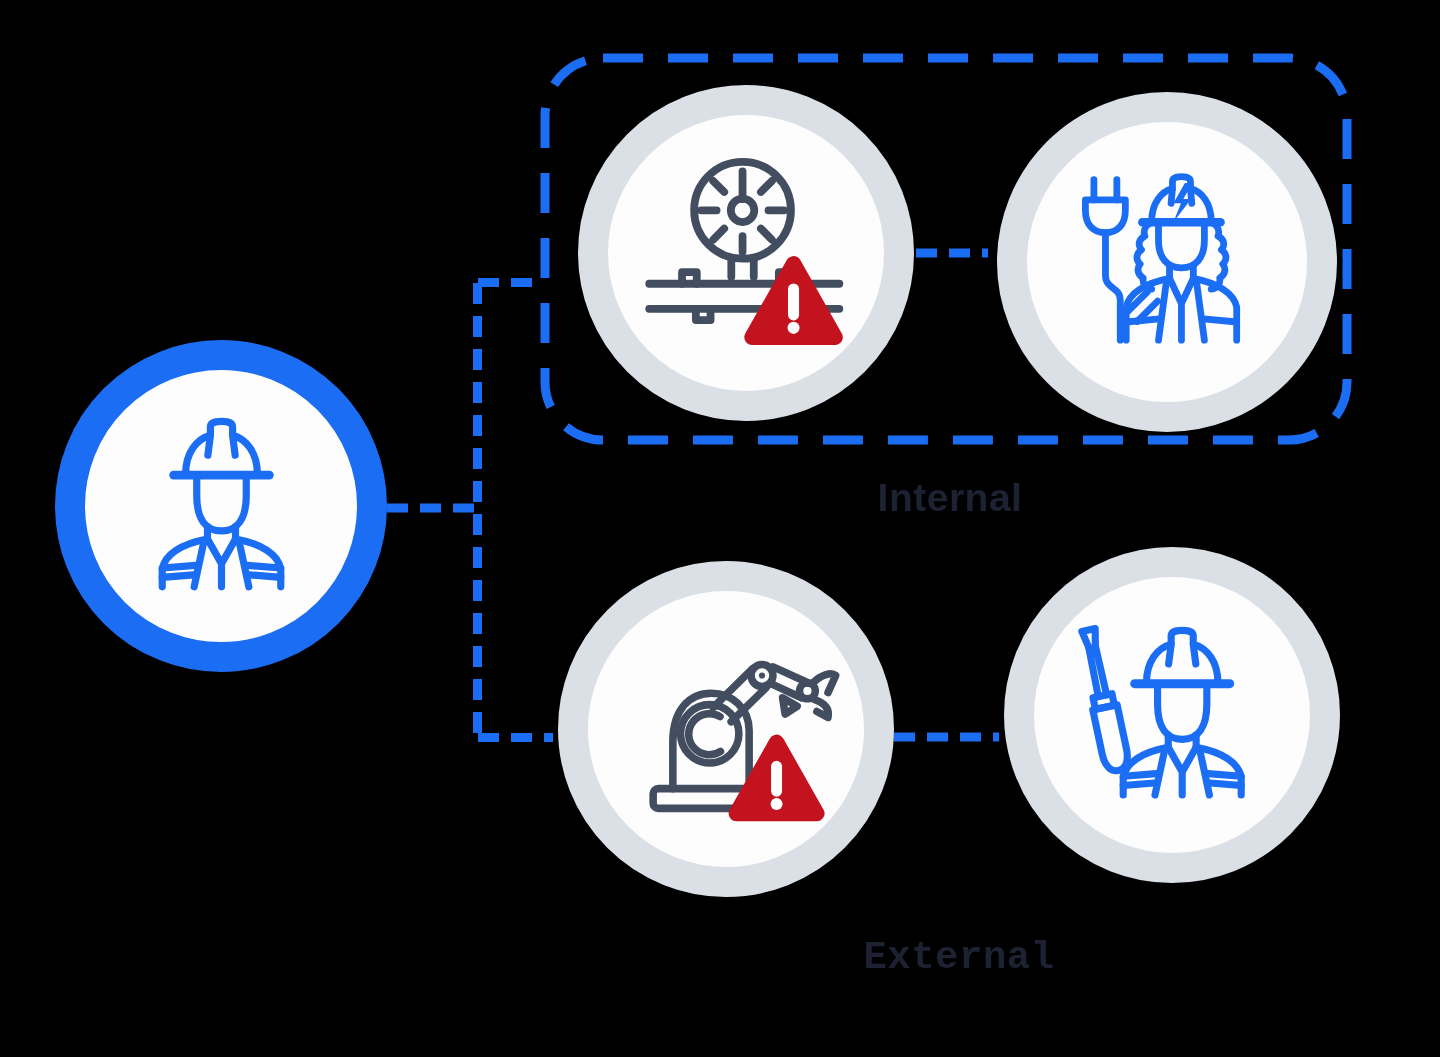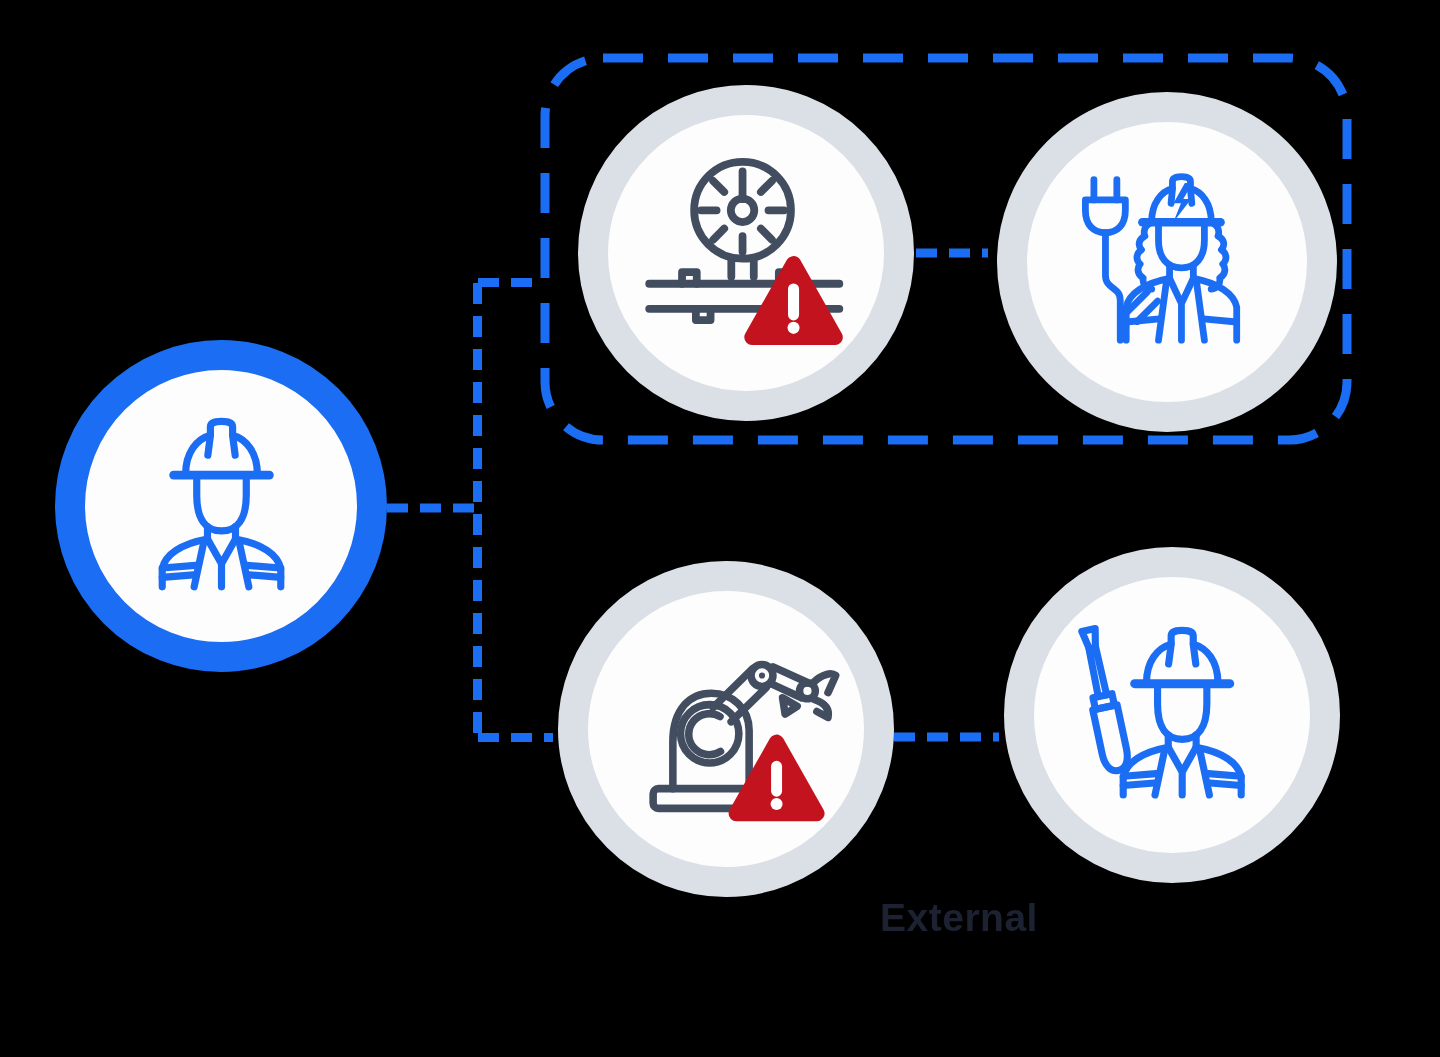--- a/index.html
+++ b/index.html
@@ -29,21 +29,21 @@
   .tri{fill:var(--alert-red,#c2131e);stroke:var(--alert-red,#c2131e);stroke-width:9;stroke-linejoin:round;}
   .excl-bar{stroke:#ffffff;stroke-width:6.4;stroke-linecap:round;fill:none;}
   .excl-dot{fill:#ffffff;stroke:none;}
   .group-label{
     position:absolute;width:260px;text-align:center;
     font-size:39px;font-weight:700;
     color:var(--label-navy,#1d2233);
     letter-spacing:0.5px;
   }
   .label-internal{left:820px;top:476px;}
-  .label-external{left:829px;top:896px;}
+  .label-external{left:829px;top:936px;font-family:Liberation Mono, monospace;}
 </style>
 </head>
 <body>
 
 <div class="canvas">
 
   <svg class="connectors" viewBox="0 0 1440 1057">
     <rect class="group-box" x="545" y="58" width="802" height="382" rx="58"></rect>
     <path class="connector" d="M387 508 H477"></path>
     <path class="connector" d="M477.5 283 V737"></path>
@@ -155,15 +155,16 @@
           <path d="M51.8 71.8 L51.8 80 M68.2 71.8 L68.2 80"></path>
           <path d="M51.8 79 C36.5 81.8 27 88 25.3 96.5 L25.3 107 M68.2 79 C83.5 81.8 93 88 94.7 96.5 L94.7 107"></path>
           <path d="M51.8 79 L60 93.5 L68.2 79 M60 93.5 L60 107"></path>
           <path d="M49.8 80 L44 107 M70.2 80 L76 107"></path>
           <path d="M44.7 94.5 L25.3 96 M75.3 94.5 L94.7 96 M43.6 100 L25.3 101.5 M76.4 100 L94.7 101.5"></path>
         </g>
       </g>
     </svg>
   </div>
 
+  <div class="group-label label-internal">Internal</div>
   <div class="group-label label-external">External</div>
 
 </div>
 
 </body></html>

